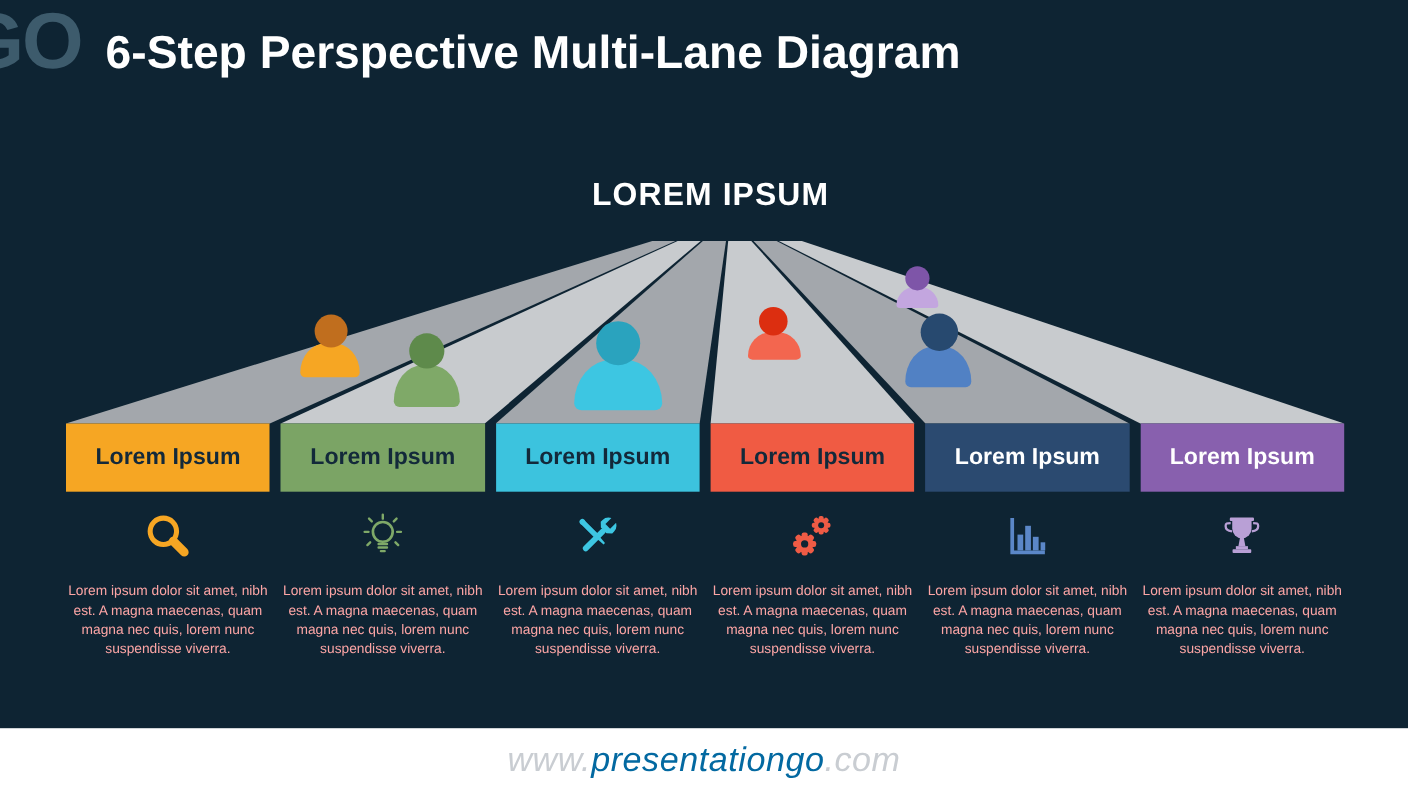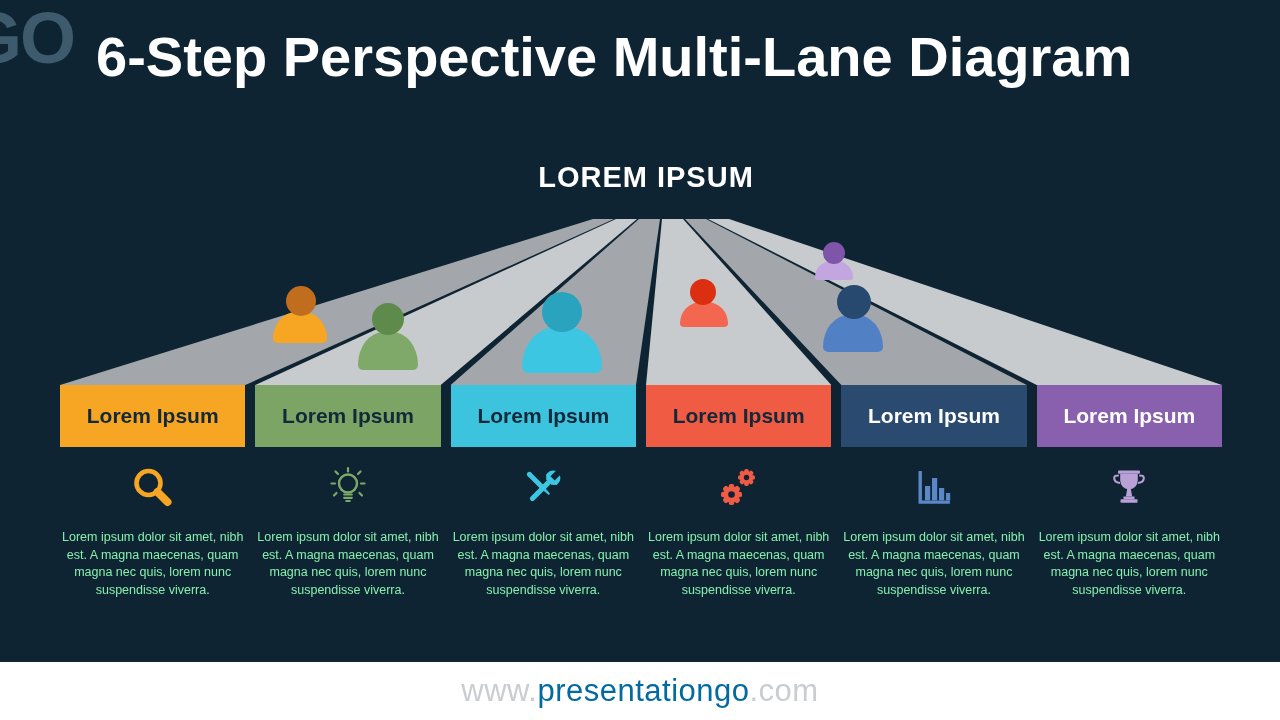--- a/index.html
+++ b/index.html
@@ -7,21 +7,21 @@
     position:relative;width:1280px;height:720px;overflow:hidden;
     background:#0E2433;font-family:"Liberation Sans",sans-serif;
     -webkit-font-smoothing:antialiased;
   }
   
   .logo{
     position:absolute;left:-34px;top:2px;font-size:72px;line-height:1;
     font-weight:bold;color:#3D5B6C;letter-spacing:-2px;
   }
   .title{
-    position:absolute;left:96px;top:24px;font-size:56px;font-weight:bold;
+    position:absolute;left:96px;top:24px;font-size:42px;font-weight:bold;
     color:#FFFFFF;white-space:nowrap;
   }
   
   .heading{
     position:absolute;left:0;top:161px;width:1292px;text-align:center;
     font-size:29px;font-weight:bold;color:#FFFFFF;letter-spacing:1px;
   }
   
   .road{position:absolute;left:0;top:0;z-index:1;}
   
@@ -37,27 +37,27 @@
   .bar{
     width:100%;height:62px;display:flex;align-items:center;justify-content:center;
   }
   .bar-label{font-size:21px;font-weight:bold;white-space:nowrap;}
   .icon-wrap{
     height:74px;margin-top:4px;display:flex;align-items:center;justify-content:center;
   }
   .icon-wrap svg{display:block;}
   .desc{
     margin-top:4px;width:192px;text-align:center;
-    font-size:12.5px;line-height:17.5px;color:#86efac;
+    font-size:12.5px;line-height:17.5px;color:#fca5a5;
   }
   
   .footer{
     position:absolute;left:0;bottom:0;width:100%;height:58px;background:#FFFFFF;
     z-index:4;display:flex;align-items:center;justify-content:center;
-    font-size:31px;letter-spacing:0.5px;
+    font-size:31px;letter-spacing:0.5px;font-style:italic;
   }
   .footer .muted{color:#C9CDD2;}
   .footer .dark{color:#0369a1;}
 </style>
 </head>
 <body>
 
 <div class="slide">
 
   <div class="logo">GO</div>

